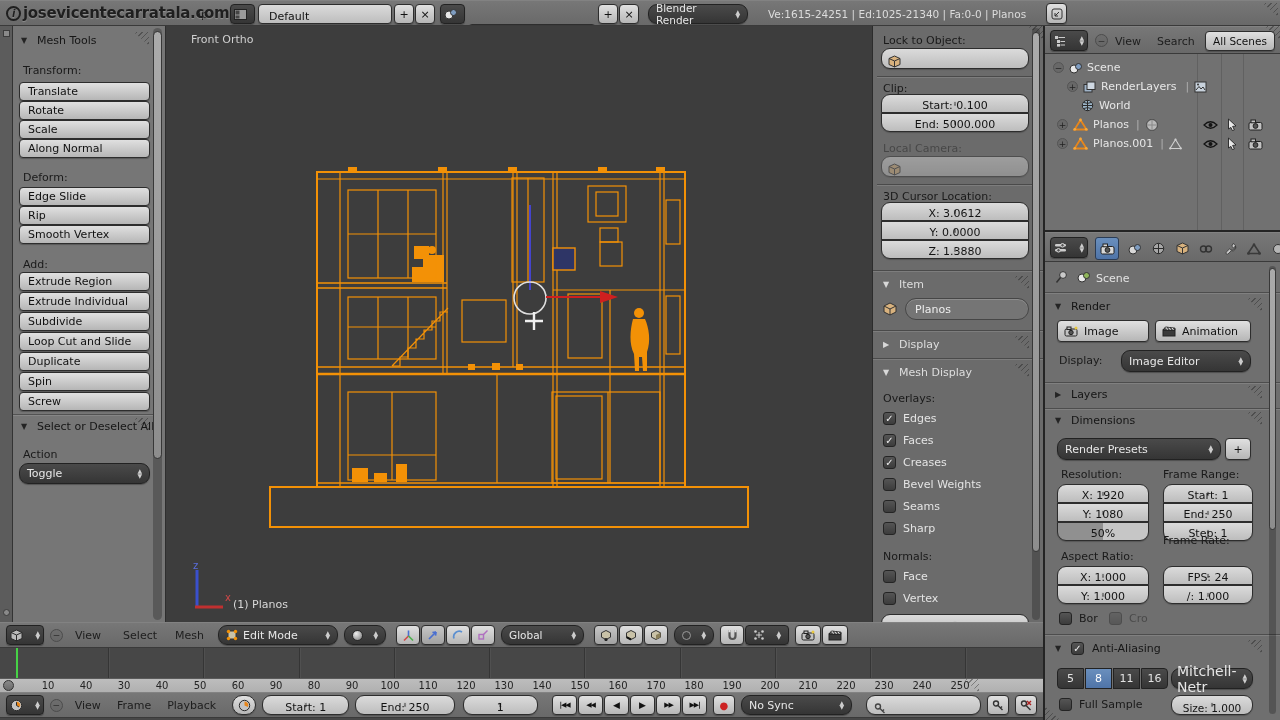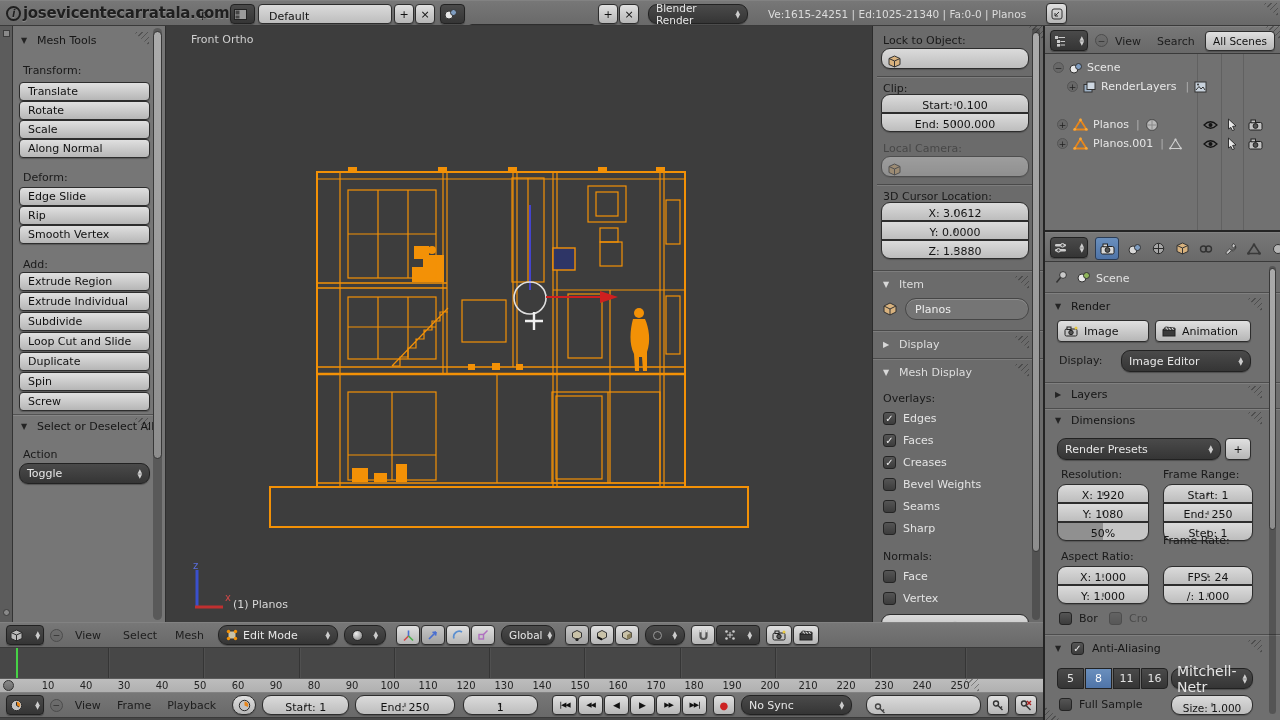--- a/index.html
+++ b/index.html
@@ -471,21 +471,21 @@
           </div>
         <div class="btn sq" style="width:24px;height:20px">
             <span class="icon">
               <svg width="12" height="12">
                 <rect x="2" y="5.5" width="4.5" height="4.5" fill="none" stroke="#b06fc0" stroke-width="1.4"></rect>
                 <path d="M6.5 5.5 L10.5 1.5" stroke="#b06fc0" stroke-width="1.4"></path>
               </svg>
             </span>
           </div>
       </div>
-      <div class="dd" style="width:54px;height:20px">
+      <div class="dd" style="width:83px;height:20px">
         <span style="font-size:10.5px">Global</span>
         <span class="dar">
             <span>▲</span>
             <span>▼</span>
           </span>
       </div>
       <div class="flexrow" style="gap:1px;margin-left:4px">
         <div class="btn sq" style="width:24px;height:20px;background:linear-gradient(#c6c6c6,#a2a2a2)">
             <span class="icon">
               <svg width="12" height="12">
@@ -766,20 +766,29 @@
       <span>RenderLayers</span>
       <span style="opacity:.5;margin-left:4px">|</span>
       <span class="icon">
           <svg width="13" height="12">
             <rect x="1" y="1" width="11" height="10" fill="#c8d2dc" stroke="#333"></rect>
             <path d="M2 9 L5 5.5 L7 8 L9 6 L11 9" stroke="#333" fill="none"></path>
             <circle cx="4" cy="3.5" r="1" fill="#333"></circle>
           </svg>
         </span>
     </div>
+    <div class="olrow" style="top:70px;padding-left:36px">
+      <span class="icon">
+          <svg width="13" height="13">
+            <circle cx="6.5" cy="6.5" r="5.2" fill="#9ab4c8" stroke="#2b2b2b"></circle>
+            <path d="M1.3 6.5 H11.7 M6.5 1.3 V11.7 M2.5 3.4 Q6.5 5.4 10.5 3.4 M2.5 9.6 Q6.5 7.6 10.5 9.6" stroke="#2b2b2b" fill="none"></path>
+          </svg>
+        </span>
+      <span>World</span>
+    </div>
     <div class="olrow" style="top:89px;padding-left:12px">
       <span class="expander">
           <span>+</span>
         </span>
       <span class="icon">
           <svg width="15" height="13">
             <path d="M7.5 2 L13.5 11.5 L1.5 11.5 Z" fill="none" stroke="#e8861a" stroke-width="1.8"></path>
             <circle cx="7.5" cy="2" r="1.4" fill="#f5a83d"></circle>
             <circle cx="1.8" cy="11.3" r="1.4" fill="#f5a83d"></circle>
             <circle cx="13.2" cy="11.3" r="1.4" fill="#f5a83d"></circle>

